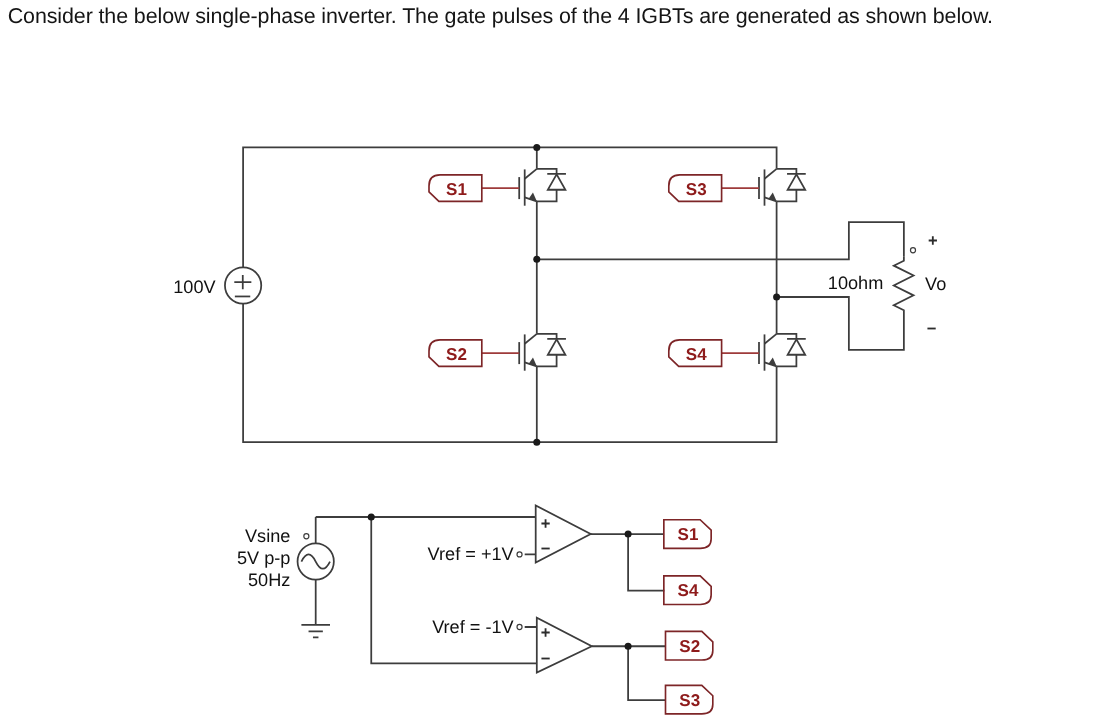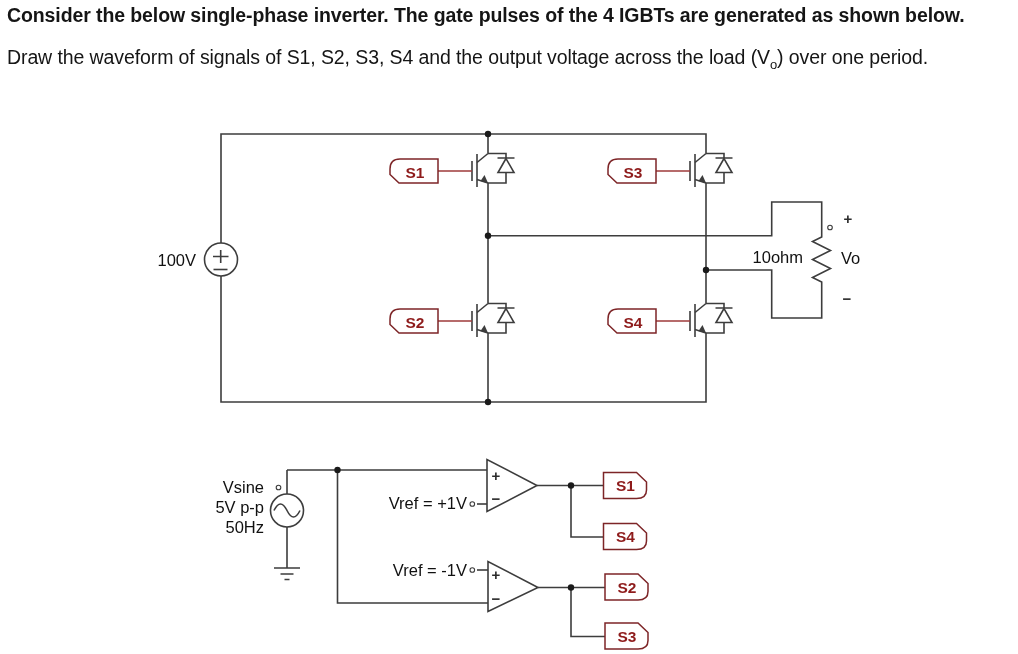--- a/index.html
+++ b/index.html
@@ -1,40 +1,39 @@
 <!DOCTYPE html>
 <html><head>
 <meta charset="utf-8">
 <style>
   html,body{margin:0;padding:0;background:#fff;}
   .page{position:relative;width:1018px;height:654px;background:#fff;overflow:hidden;
         font-family:"Liberation Sans",sans-serif;}
   .hline{position:absolute;left:7px;color:#151515;font-size:19.5px;white-space:nowrap;
          letter-spacing:-0.1px;}
-  .l1{top:4px;font-weight:bold;}
+  .l1{top:4px;}
   .l2{top:46px;}
   .l2 sub{font-size:13px;}
   svg{position:absolute;left:0;top:0;}
   .w{stroke:#3d3d3d;stroke-width:1.6;fill:none;}
   .rw{stroke:#9e3a3a;stroke-width:1.5;fill:none;}
   .tagbox{stroke:#7d2527;stroke-width:1.5;fill:none;}
   .tagtxt{fill:#8e1b1b;font:bold 15.5px "Liberation Sans",sans-serif;text-anchor:middle;}
   .lbl{fill:#111;font:16.5px "Liberation Sans",sans-serif;}
   .end{text-anchor:end;}
   .sign{fill:#2c2c2c;font:bold 15px "Liberation Sans",sans-serif;text-anchor:middle;}
   .dot{fill:#1a1a1a;stroke:none;}
   .term{fill:#fff;stroke:#3d3d3d;stroke-width:1.1;}
 </style>
 </head>
 <body>
 
 <div class="page">
 
   <div class="hline l1">Consider the below single-phase inverter. The gate pulses of the 4 IGBTs are generated as shown below.</div>
-  <div class="hline l2"><span>Draw the waveform of signals of S1, S2, S3, S4 and the output voltage across the load (V</span><sub>o</sub><span>) over one period.</span></div>
 
   <svg width="1018" height="654" viewBox="0 0 1018 654">
 
     <defs>
       <g id="igbt">
         <line class="w" x1="-16" y1="-10" x2="-16" y2="10"></line>
         <line class="w" x1="-11" y1="-17" x2="-11" y2="16"></line>
         <line class="w" x1="-11" y1="-8.5" x2="0" y2="-17.5"></line>
         <line class="w" x1="-11" y1="8.5" x2="0" y2="12"></line>
         <polygon points="0,12 -7.5,10 -3.5,4" fill="#3d3d3d" stroke="none"></polygon>

